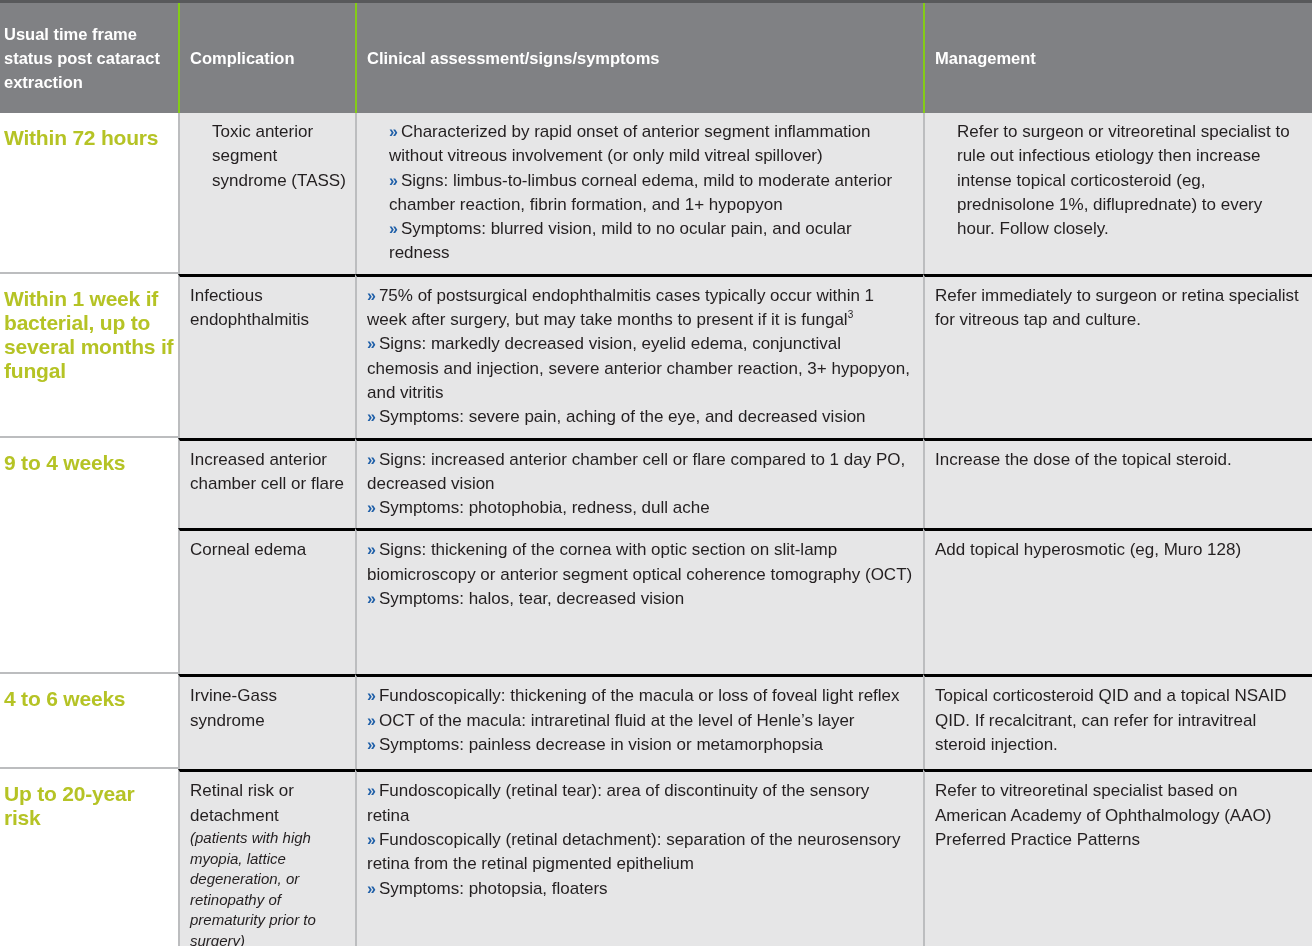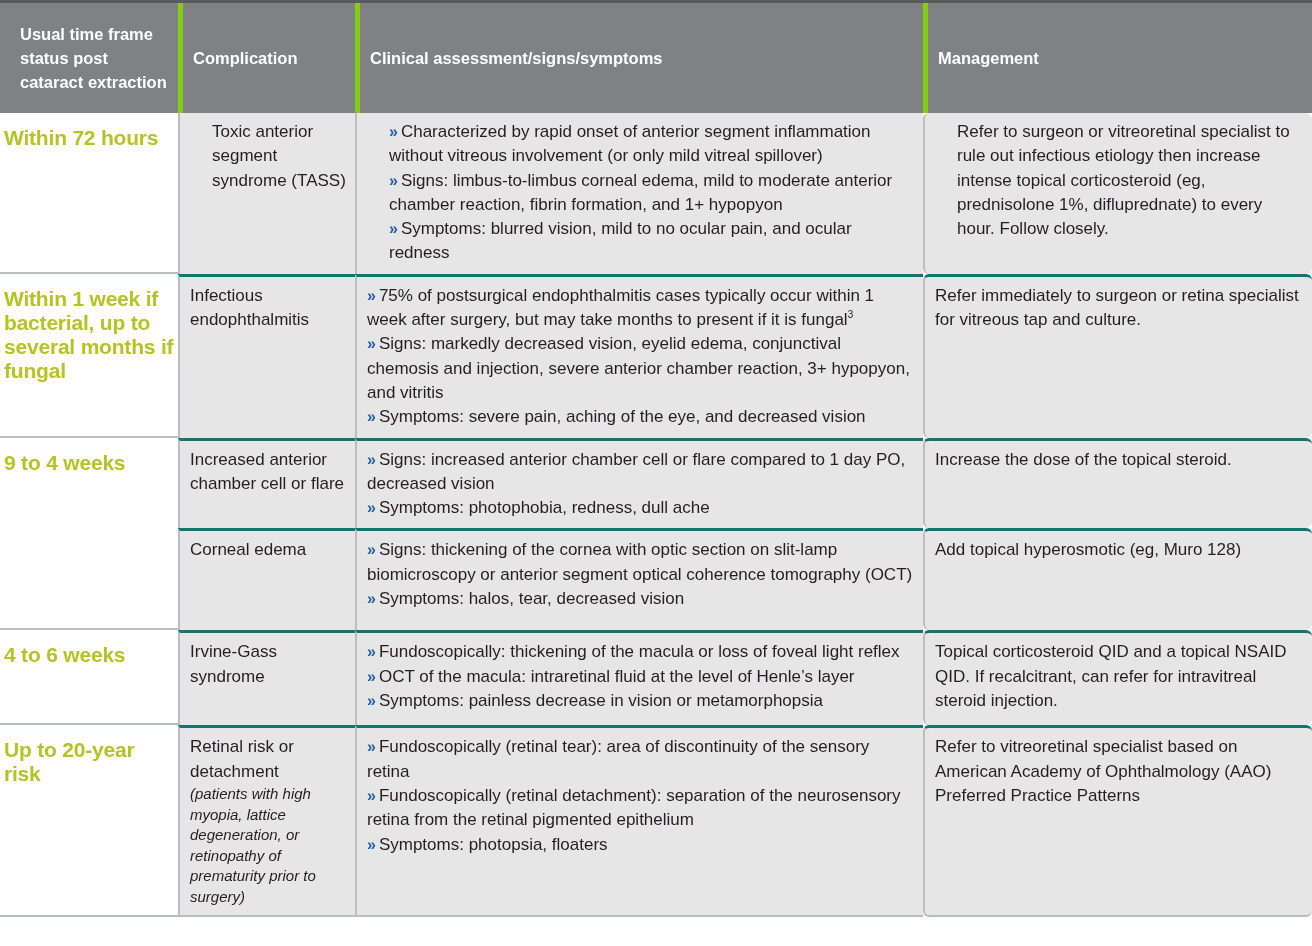--- a/index.html
+++ b/index.html
@@ -19,47 +19,47 @@
     background: #808184;
     color: #ffffff;
     font-weight: bold;
     font-size: 16.5px;
     line-height: 24px;
     text-align: left;
     vertical-align: middle;
     height: 110px;
     padding: 0 6px 0 10px;
     box-sizing: border-box;
-    border-left: 5px solid #84cc16;
+    border-left: 2px solid #84cc16;
   }
-  thead th:first-child { border-left: none; padding-left: 20px; margin-left: 23px; }
+  thead th:first-child { border-left: none; padding-left: 4px; margin-left: 23px; }
   tbody td {
     vertical-align: top;
     font-size: 17px;
     line-height: 24.3px;
     color: #231f20;
     box-sizing: border-box;
   }
   td.time {
     background: #ffffff;
     color: #b5c325;
     font-weight: bold;
     font-size: 21px;
     line-height: 24px;
     padding: 13px 4px 0 4px;
     border-bottom: 2px solid #bcbdbf;
     letter-spacing: -0.2px;
   }
   td.cell {
     background: #e6e6e7;
     border-left: 2px solid #bcbdbf;
-    border-top: 3px solid #0f766e;
+    border-top: 3px solid #000000;
     padding: 7px 8px 8px 10px;
   }
-  td.cell.mg { padding-left: 10px; border-radius: 6px; }
+  td.cell.mg { padding-left: 10px; }
   td.cell.comp { padding-left: 10px; }
   tr.first td.cell { border-top: none; padding-left: 32px; }
   .sub { font-size: 15px; line-height: 20.5px; display: block; font-style: italic; }
   .bl { display: block; }
   .chev { color: #1f5fa8; font-weight: bold; font-size: 16px; margin-right: 3px; }
   sup { font-size: 10px; line-height: 0; }
   tr.last td { border-bottom: 2px solid #bcbdbf; }
 </style>
 </head>
 <body>
@@ -108,21 +108,21 @@
     <tr style="height:86px">
       <td class="time" rowspan="2">9 to 4 weeks</td>
       <td class="cell comp">Increased anterior chamber cell or flare</td>
       <td class="cell">
         <span class="bl"><span class="chev">»</span><span>Signs: increased anterior chamber cell or flare compared to 1 day PO, decreased vision</span></span>
         <span class="bl"><span class="chev">»</span><span>Symptoms: photophobia, redness, dull ache</span></span>
       </td>
       <td class="cell mg">Increase the dose of the topical steroid.</td>
     </tr>
 
-    <tr style="height:102px">
+    <tr style="height:146px">
       <td class="cell comp">Corneal edema</td>
       <td class="cell">
         <span class="bl"><span class="chev">»</span><span>Signs: thickening of the cornea with optic section on slit-lamp biomicroscopy or anterior segment optical coherence tomography (OCT)</span></span>
         <span class="bl"><span class="chev">»</span><span>Symptoms: halos, tear, decreased vision</span></span>
       </td>
       <td class="cell mg">Add topical hyperosmotic (eg, Muro 128)</td>
     </tr>
 
     <tr style="height:95px">
       <td class="time">4 to 6 weeks</td>

